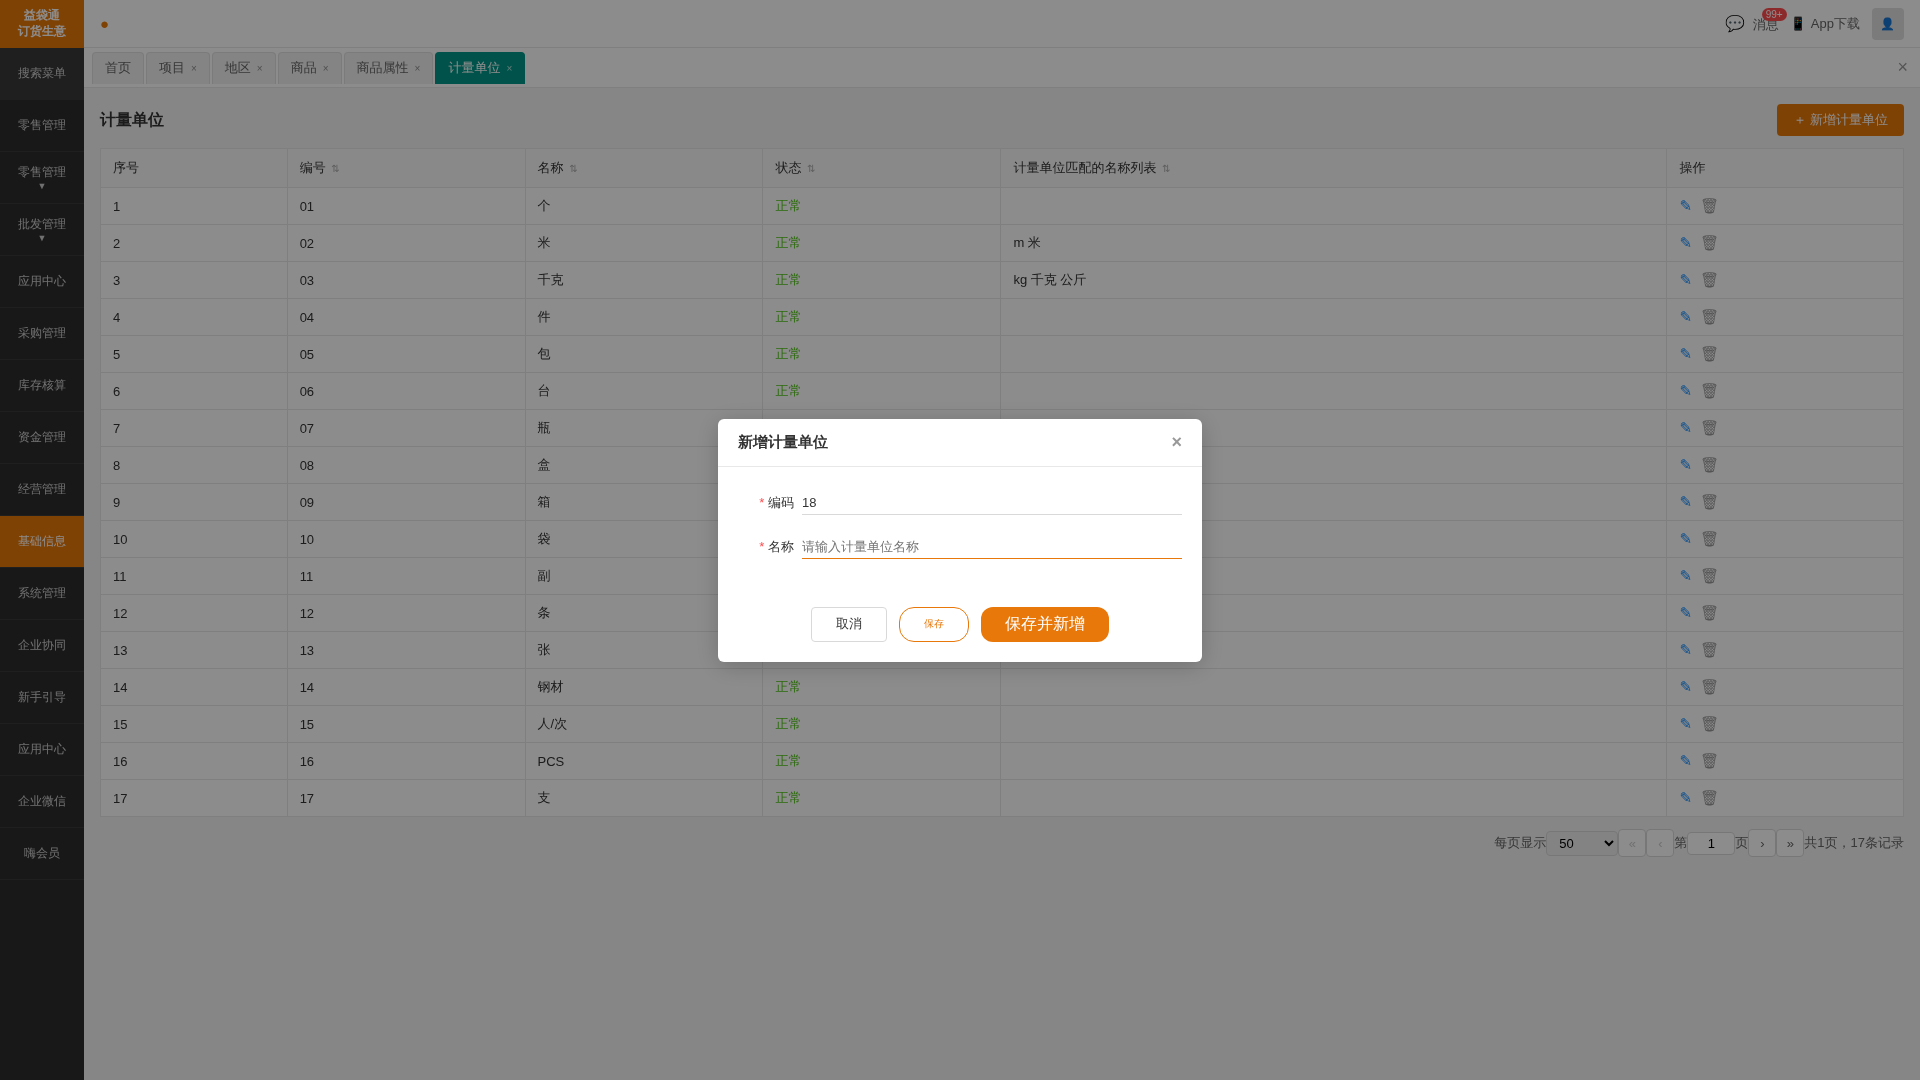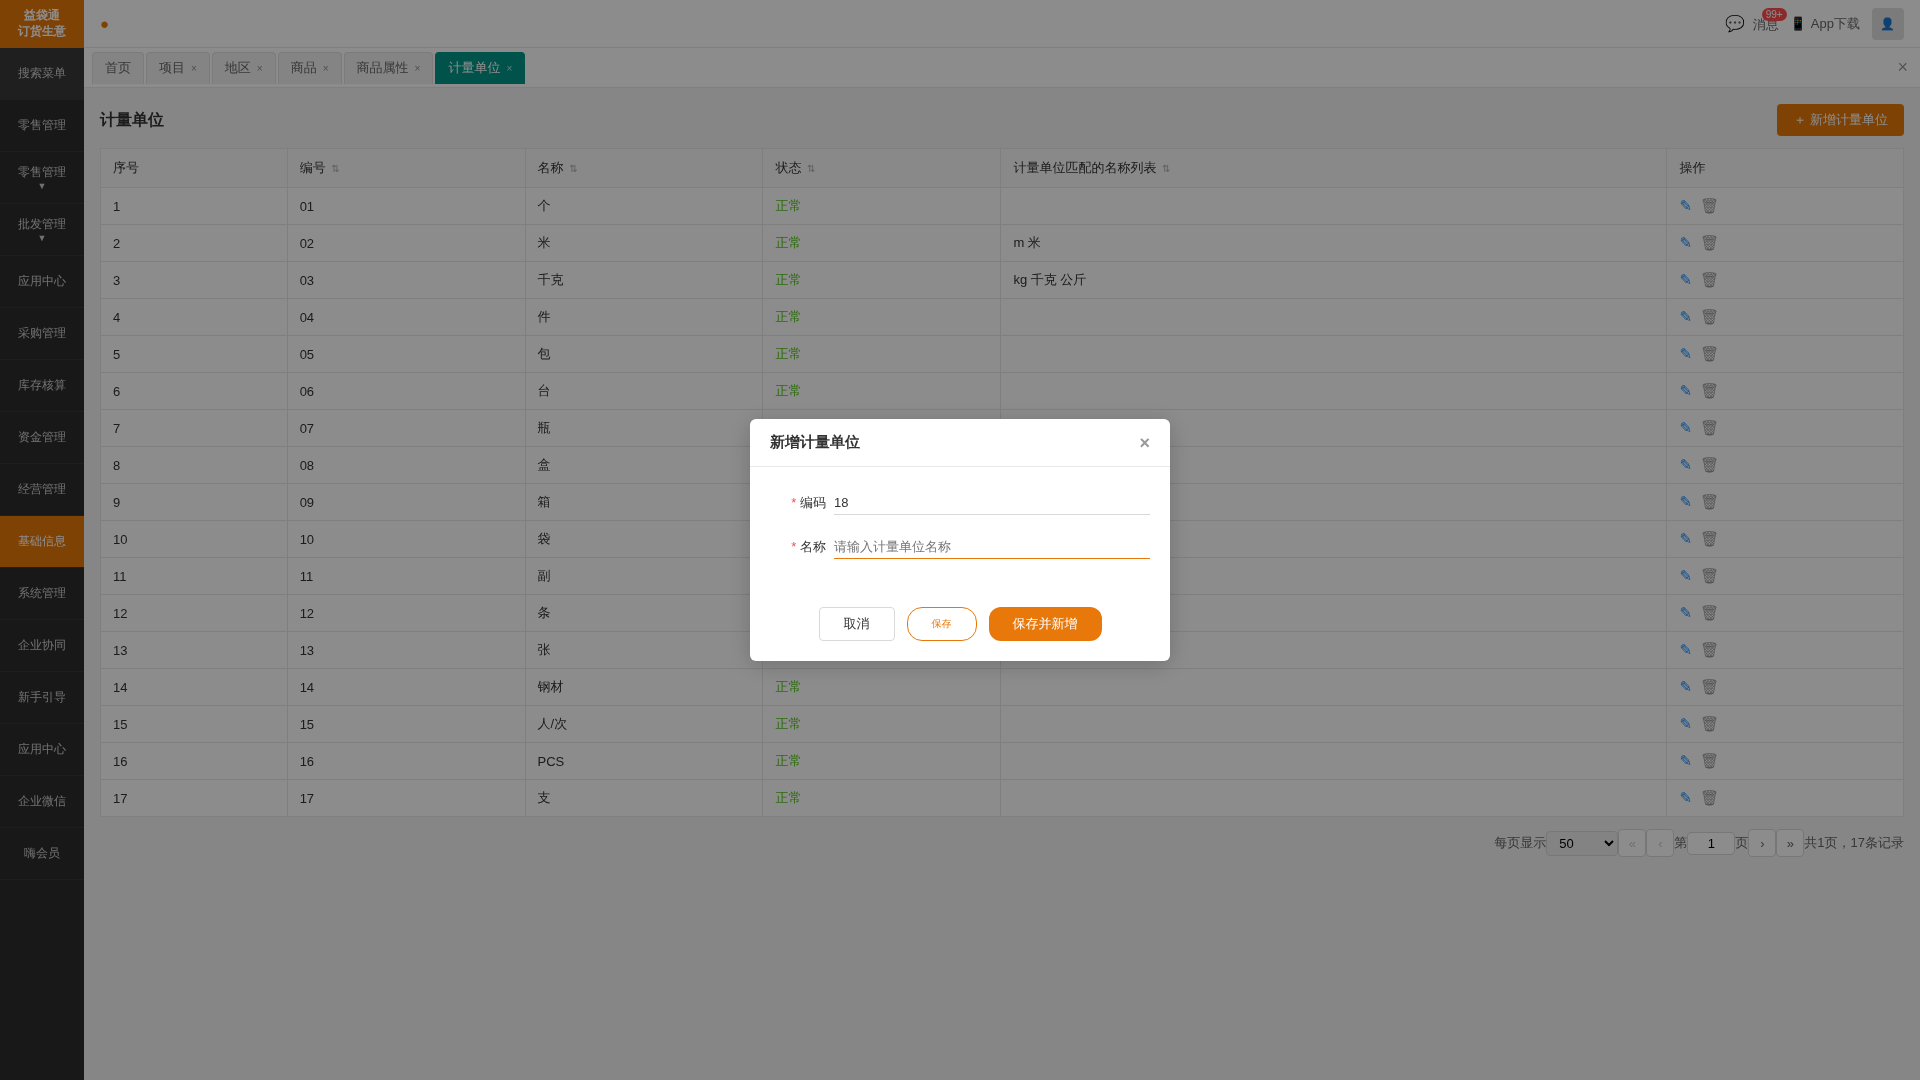--- a/index.html
+++ b/index.html
@@ -183,21 +183,21 @@
       z-index: 1000;
       display: flex;
       align-items: center;
       justify-content: center;
     }
 
     
     .modal {
       background: #fff;
       border-radius: 6px;
-      width: 420px;
+      width: 484px;
       padding: 0;
       box-shadow: 0 4px 24px rgba(0,0,0,0.2);
       position: relative;
     }
     .modal-header {
       display: flex;
       align-items: center;
       justify-content: space-between;
       padding: 14px 20px;
       border-bottom: 1px solid #e8e8e8;
@@ -254,21 +254,21 @@
       cursor: pointer;
       font-size: 10px;
       color: #e8780a;
     }
     .btn-save-new {
       padding: 7px 24px;
       border: none;
       background: #e8780a;
       border-radius: 12px;
       cursor: pointer;
-      font-size: 13px;
+      font-size: 16px;
       color: #fff;
     }
   </style>
 </head>
 <body>
 
 <div class="sidebar">
   <div class="sidebar-logo">
     <div class="sidebar-logo-text">益袋通<br>订货生意</div>
   </div>

